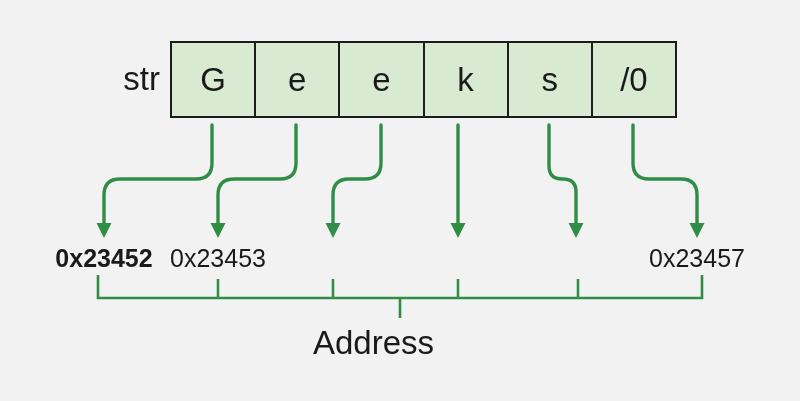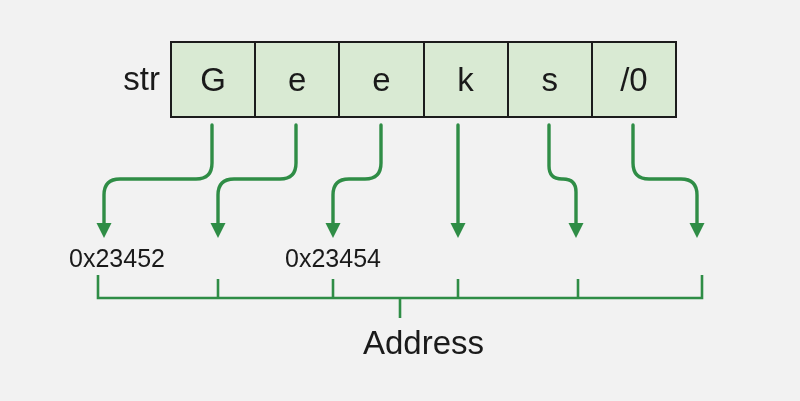--- a/index.html
+++ b/index.html
@@ -57,32 +57,32 @@
   .addr{
     position:absolute;
     top:244px;
     width:130px;
     text-align:center;
     font-size:25px;
     line-height:28px;
     color:var(--ink);
     white-space:nowrap;
   }
-  .addr-0{left:52px;}
+  .addr-0{left:39px;font-weight:bold;}
   .addr-1{left:153px;}
   .addr-2{left:268px;}
   .addr-3{left:388px;}
   .addr-4{left:508px;}
   .addr-5{left:632px;}
 
   
   .address-caption{
     position:absolute;
-    left:284px;top:324px;width:200px;
-    text-align:right;
+    left:313px;top:324px;width:200px;
+    text-align:left;
     font-size:33px;
     color:var(--ink);
   }
 </style>
 </head>
 <body>
 
 <div class="canvas">
 
   <div class="str-label">str</div>
@@ -129,17 +129,18 @@
       <path d="M98,275 L98,298 L702,298 L702,275"></path>
       <path d="M218,279 L218,298"></path>
       <path d="M333,279 L333,298"></path>
       <path d="M458,279 L458,298"></path>
       <path d="M578,279 L578,298"></path>
       <path d="M400,298 L400,318"></path>
     </g>
   </svg>
 
   <div class="addr addr-0">0x23452</div>
-  <div class="addr addr-2">0x23454</div>
+  <div class="addr addr-1">0x23453</div>
+  <div class="addr addr-5">0x23457</div>
 
   <div class="address-caption">Address</div>
 
 </div>
 
 </body></html>

